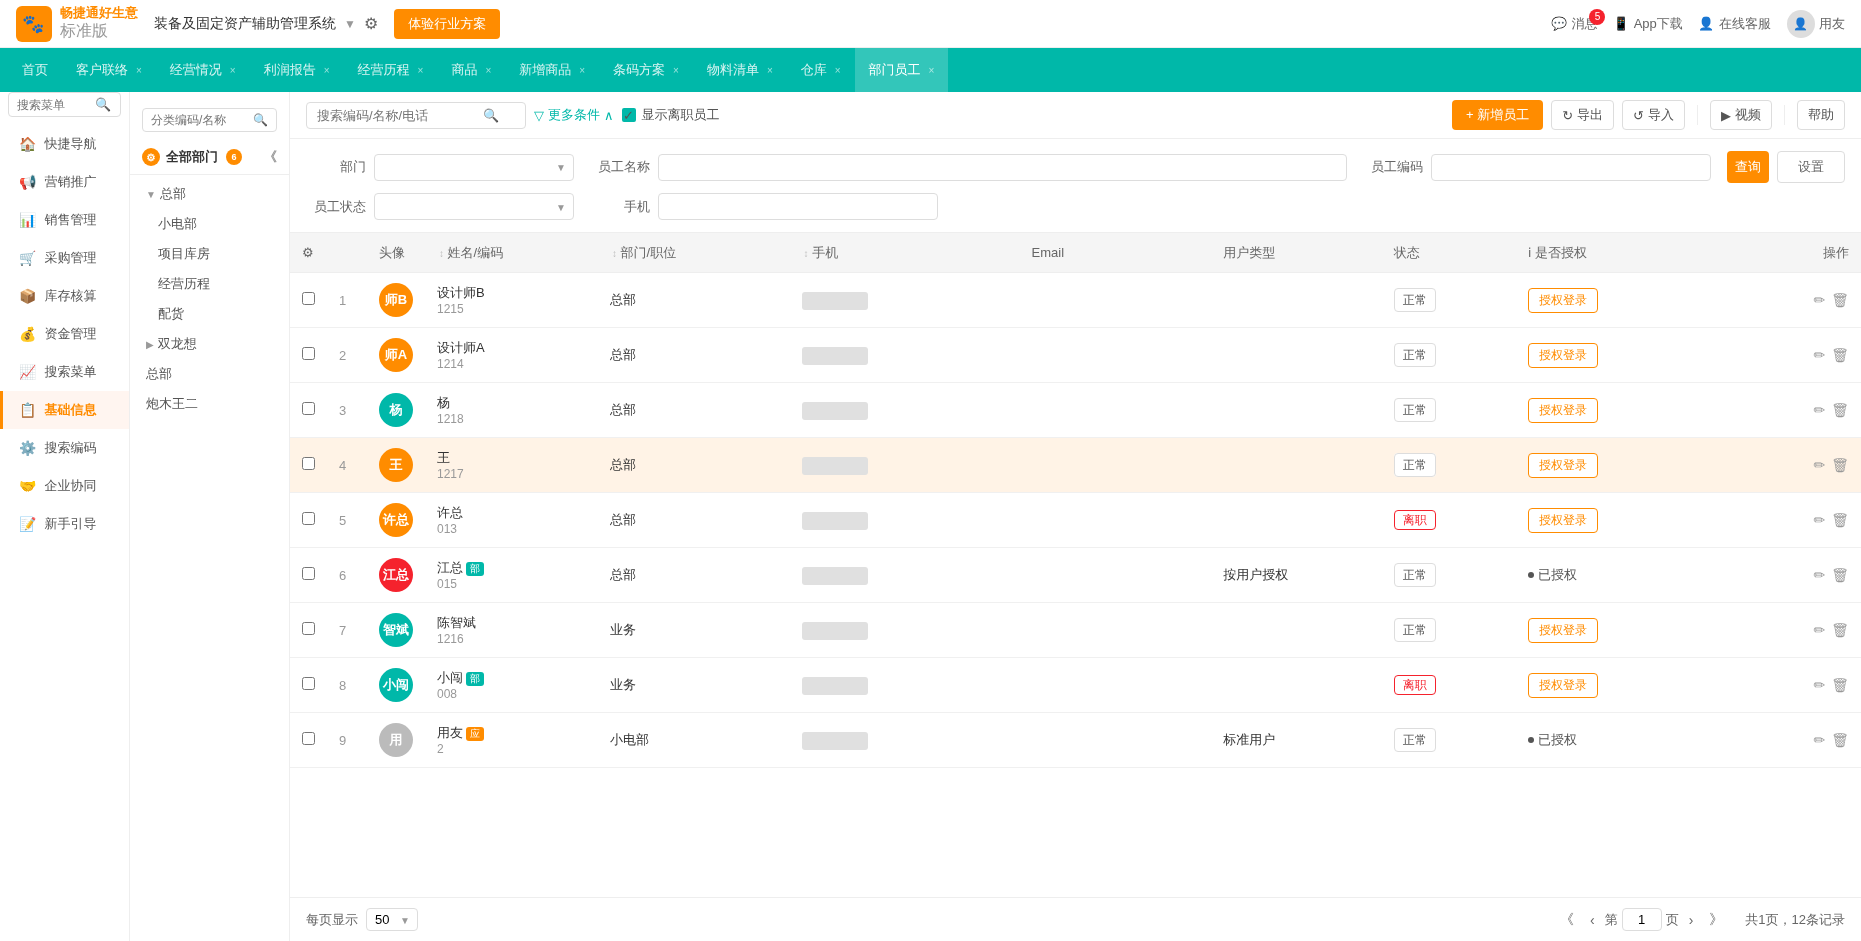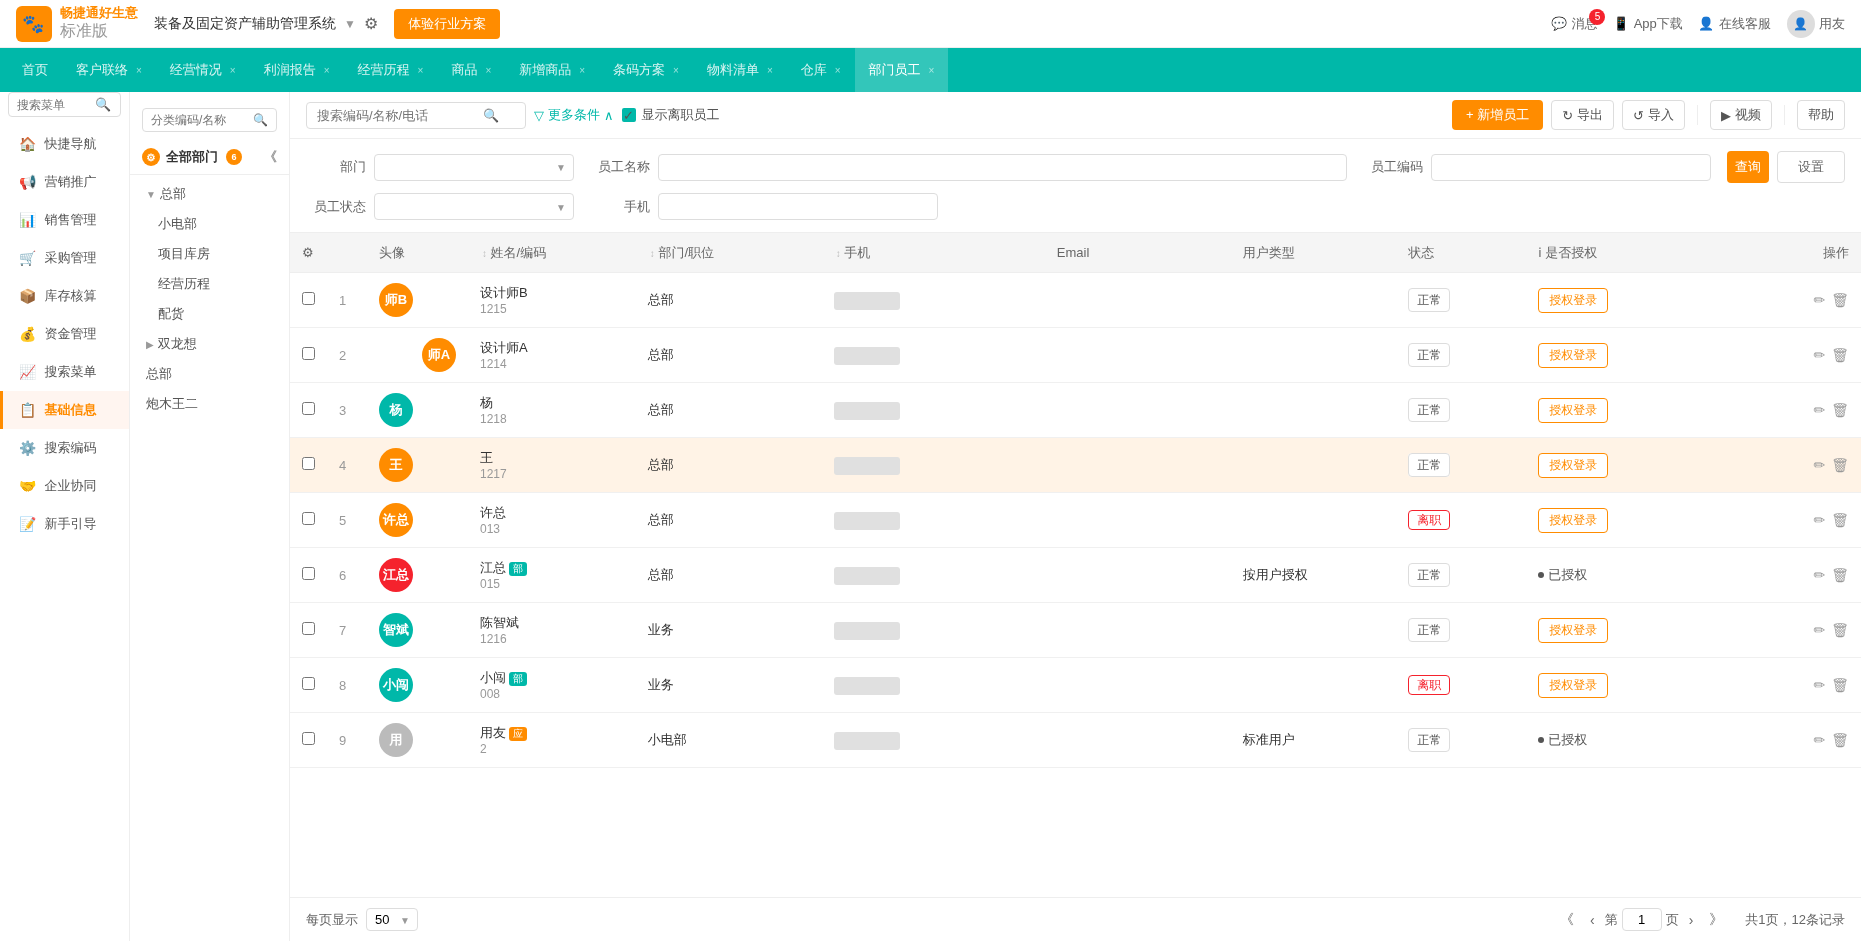--- a/index.html
+++ b/index.html
@@ -420,21 +420,21 @@
         <div class="op-btns">
           <span class="op-btn" title="编辑">✏</span>
           <span class="op-btn" title="删除">🗑</span>
         </div>
       </td>
     </tr>
               <tr>
       <td><input type="checkbox" style=""></td>
       <td style="color:#999;">2</td>
       <td>
-        <div class="avatar" style="background:#ff8c00;margin-left:43px;">师A</div>
+        <div class="avatar" style="background:#ff8c00;">师A</div>
       </td>
       <td>
         <div class="name-code">
           <div class="name">设计师A</div>
           <div class="code">1214</div>
         </div>
       </td>
       <td>总部</td>
       <td>
         <span class="blurred">●●●●●●●●</span>

